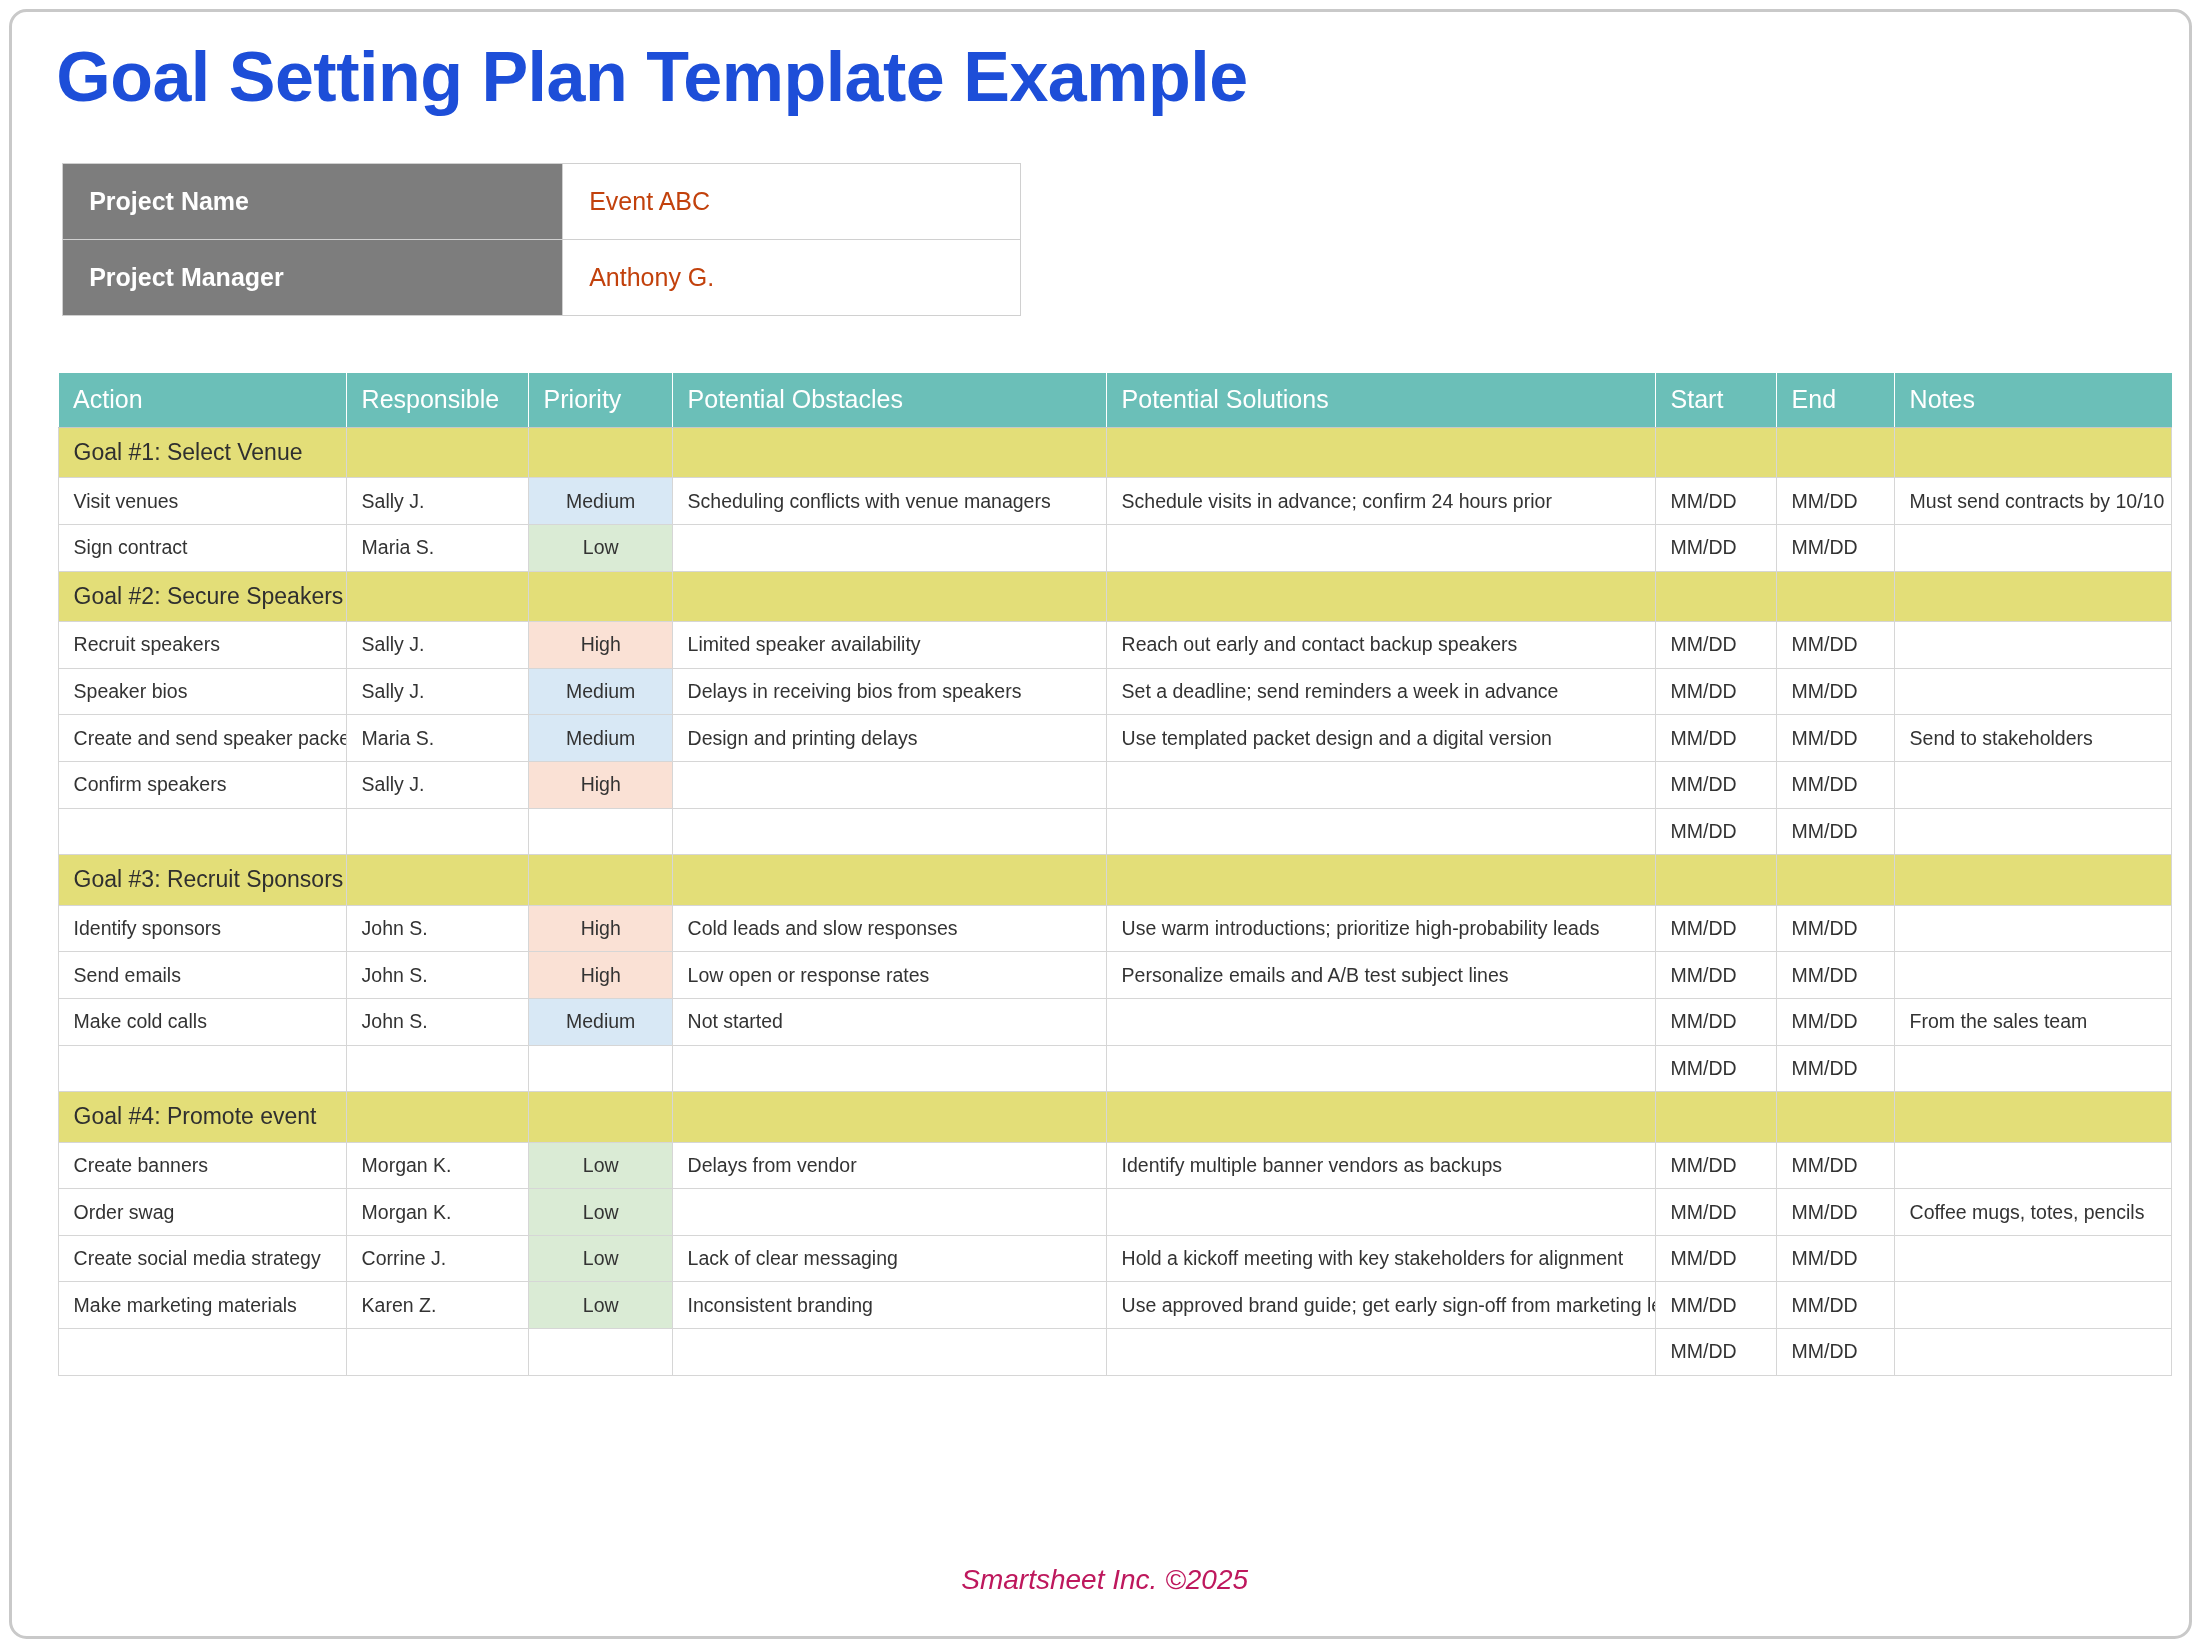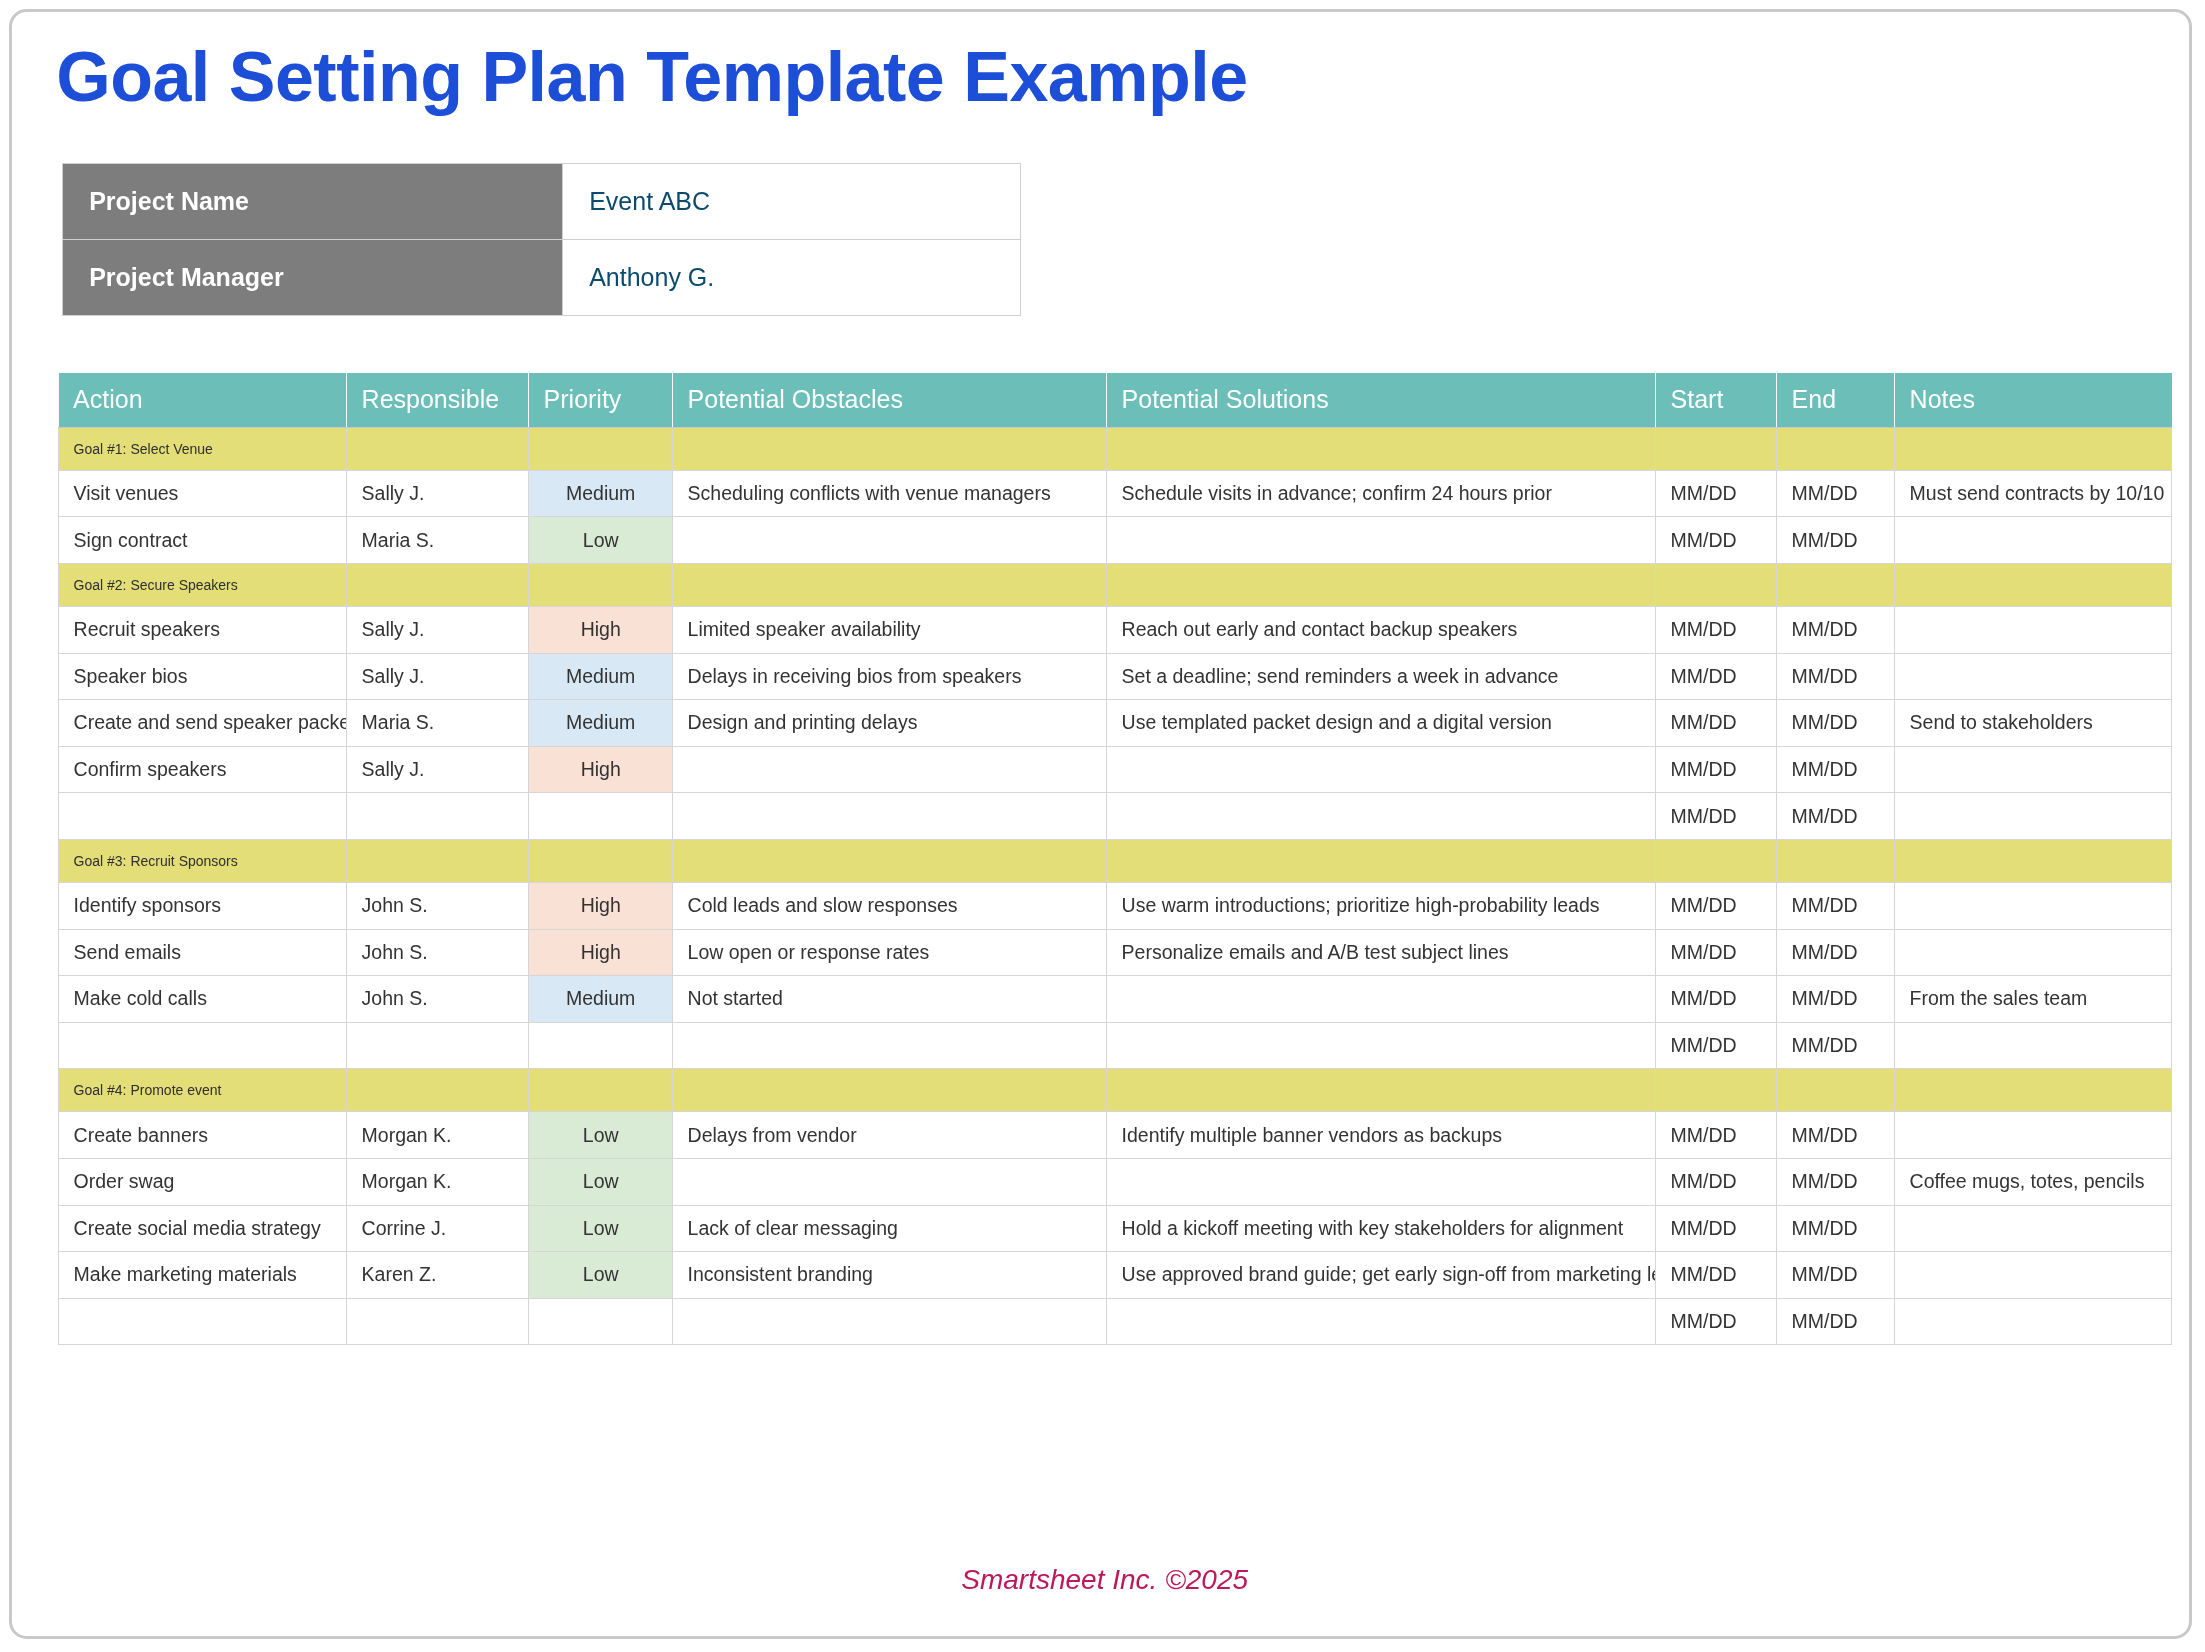--- a/index.html
+++ b/index.html
@@ -52,21 +52,21 @@
     font-size: 25px;
   }
   .info-label {
     width: 447px;
     background: #7d7d7d;
     color: #ffffff;
     font-weight: 700;
   }
   .info-value {
     background: #ffffff;
-    color: #0c4a6e;
+    color: #c2410c;
     font-weight: 400;
     font-size: 27px;
   }
 
   
   .plan-table {
     position: absolute;
     left: 46px;
     top: 361px;
     width: 2113px;
@@ -104,21 +104,21 @@
     height: 43px;
     border: 1.5px solid #d6d6d6;
     vertical-align: middle;
     background: #ffffff;
     box-sizing: border-box;
     overflow: hidden;
     white-space: nowrap;
   }
   tr.goal-row td {
     background: #e3de78;
-    font-size: 14px;
+    font-size: 23px;
     color: #2f2f2f;
     height: 43px;
     border-color: #d6d6d6;
   }
   td.prio { text-align: center; }
   td.prio-high   { background: #fae1d5; }
   td.prio-medium { background: #d8e8f5; }
   td.prio-low    { background: #daebd5; }
   td.date { text-align: left; }
 

